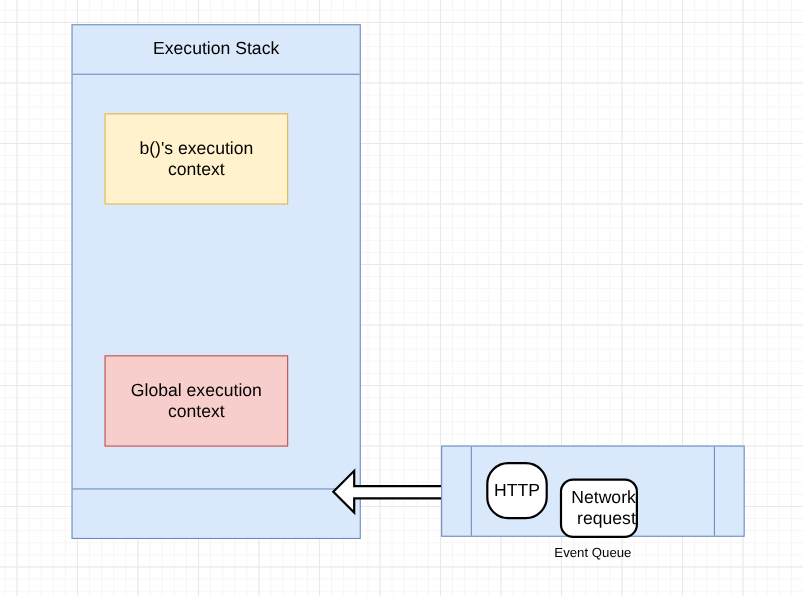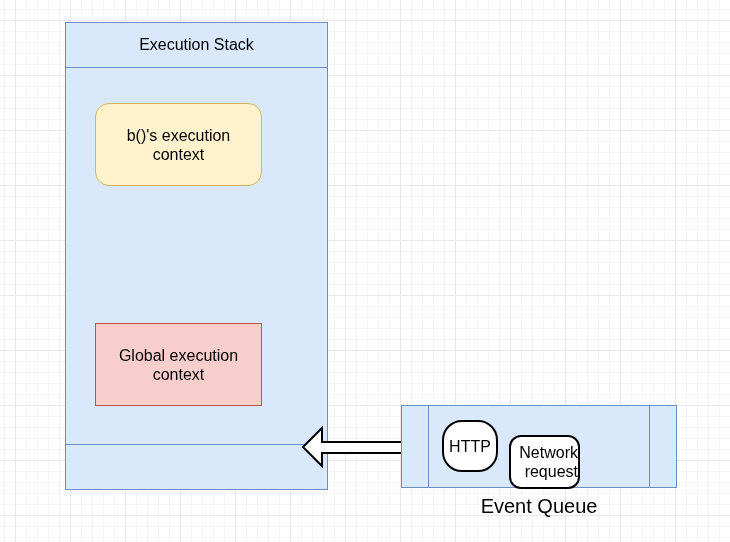--- a/index.html
+++ b/index.html
@@ -40,21 +40,21 @@
     position: absolute;
     left: 29px;
     width: 167px; height: 83px;
     box-sizing: border-box;
     border: 1.5px solid;
     display: flex; align-items: center; justify-content: center;
     text-align: center;
     font-size: 16px; line-height: 19px;
     padding: 0 14px;
   }
-  .frame-b { top: 80px; border-radius: 14px; }
+  .frame-b { top: 80px; }
   .frame-a { top: 190px; }
   .frame-global { top: 300px; justify-content: center; }
   .stack-bottom-divider {
     position: absolute;
     left: 0; right: 0; top: 420.5px;
     border-top: 1.5px solid #6c8ebf;
   }
 
   
   .arrow {
@@ -98,21 +98,21 @@
     left: 107px; top: 29px;
     width: 71px; height: 54px;
     border-radius: 12px;
     text-align: right;
   }
   .queue-label {
     position: absolute;
     left: 401px; top: 495px;
     width: 276px;
     text-align: center;
-    font-size: 20px;
+    font-size: 12px;
   }
 </style>
 </head>
 <body>
 
 <div class="canvas">
 
   <div class="stack" style="background-color: rgb(218, 232, 252); border-color: rgb(108, 142, 191);">
     <div class="stack-title">Execution Stack</div>
 

